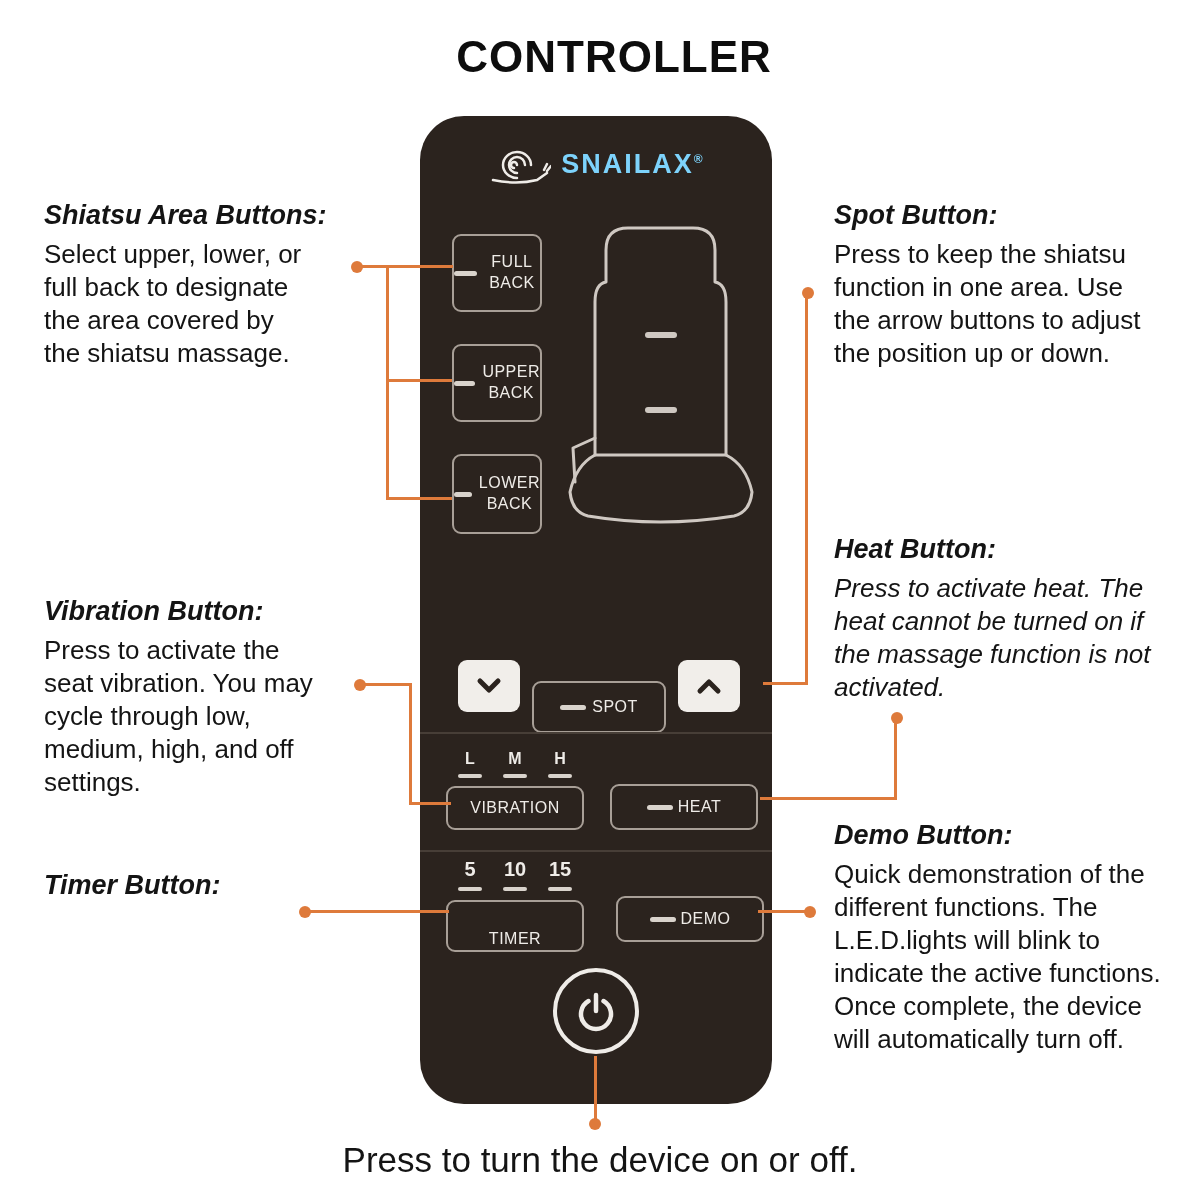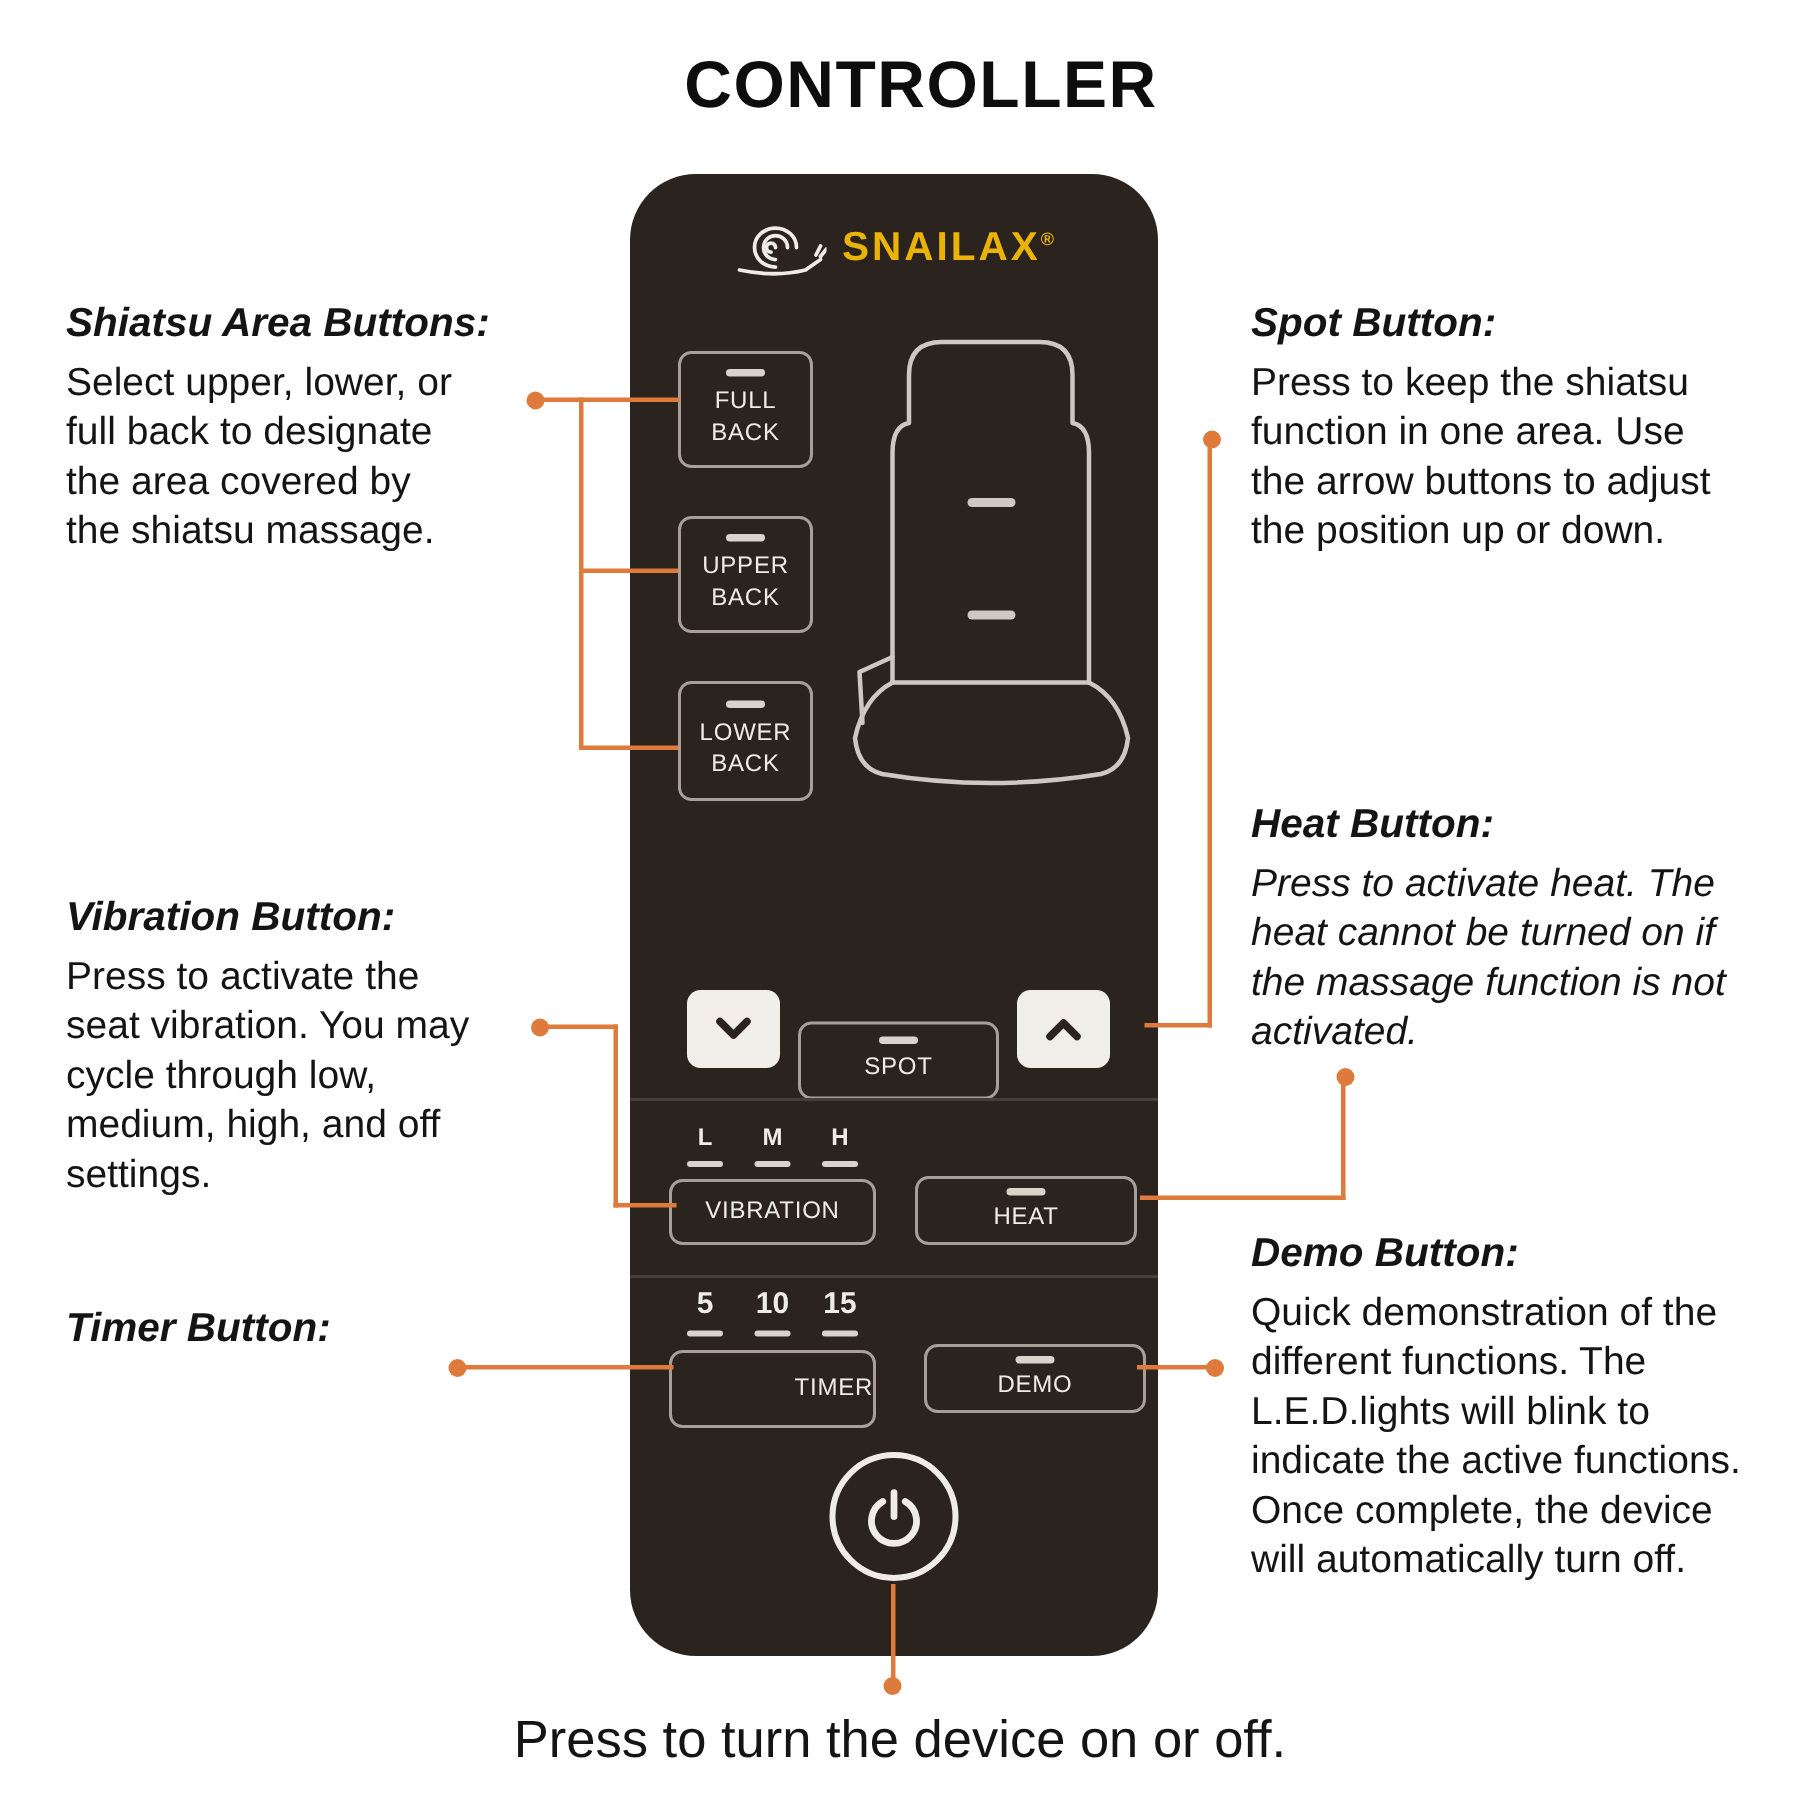--- a/index.html
+++ b/index.html
@@ -12,27 +12,27 @@
   .title {
     position: absolute; top: 32px; left: 0; width: 100%;
     text-align: center; font-size: 44px; font-weight: bold; letter-spacing: 1px; color: #0d0d0d; padding-left: 28px;
   }
   .controller {
     position: absolute; left: 420px; top: 116px; width: 352px; height: 988px;
     background: #2b231e; border-radius: 44px;
   }
   .logo {
     position: absolute; top: 28px; left: 0; width: 100%;
-    display: flex; align-items: center; justify-content: center; gap: 10px; color: #eab308;
+    display: flex; align-items: center; justify-content: center; gap: 10px; color: #7dd3fc;
   }
   .brand { font-size: 27px; font-weight: bold; letter-spacing: 2px; }
   .brand sup { font-size: 12px; vertical-align: super; }
   .btn {
     position: absolute; border: 2px solid #a89f97; border-radius: 9px; background: transparent;
-    display: flex; flex-direction: column; align-items: center; justify-content: center; gap: 7px;
+    display: flex; flex-direction: row; align-items: center; justify-content: center; gap: 7px;
     color: #efece8; cursor: default;
   }
   .btn .label { font-size: 16px; letter-spacing: .5px; text-align: center; line-height: 1.3; }
   .btn .label.narrow { width: 64px; }
   .led { width: 26px; height: 5px; border-radius: 3px; background: #d9d3cc; }
   .led.sm { width: 24px; height: 4px; }
   .arrow-btn {
     position: absolute; width: 62px; height: 52px; background: #f1eeea; border-radius: 9px;
     display: flex; align-items: center; justify-content: center;
   }

